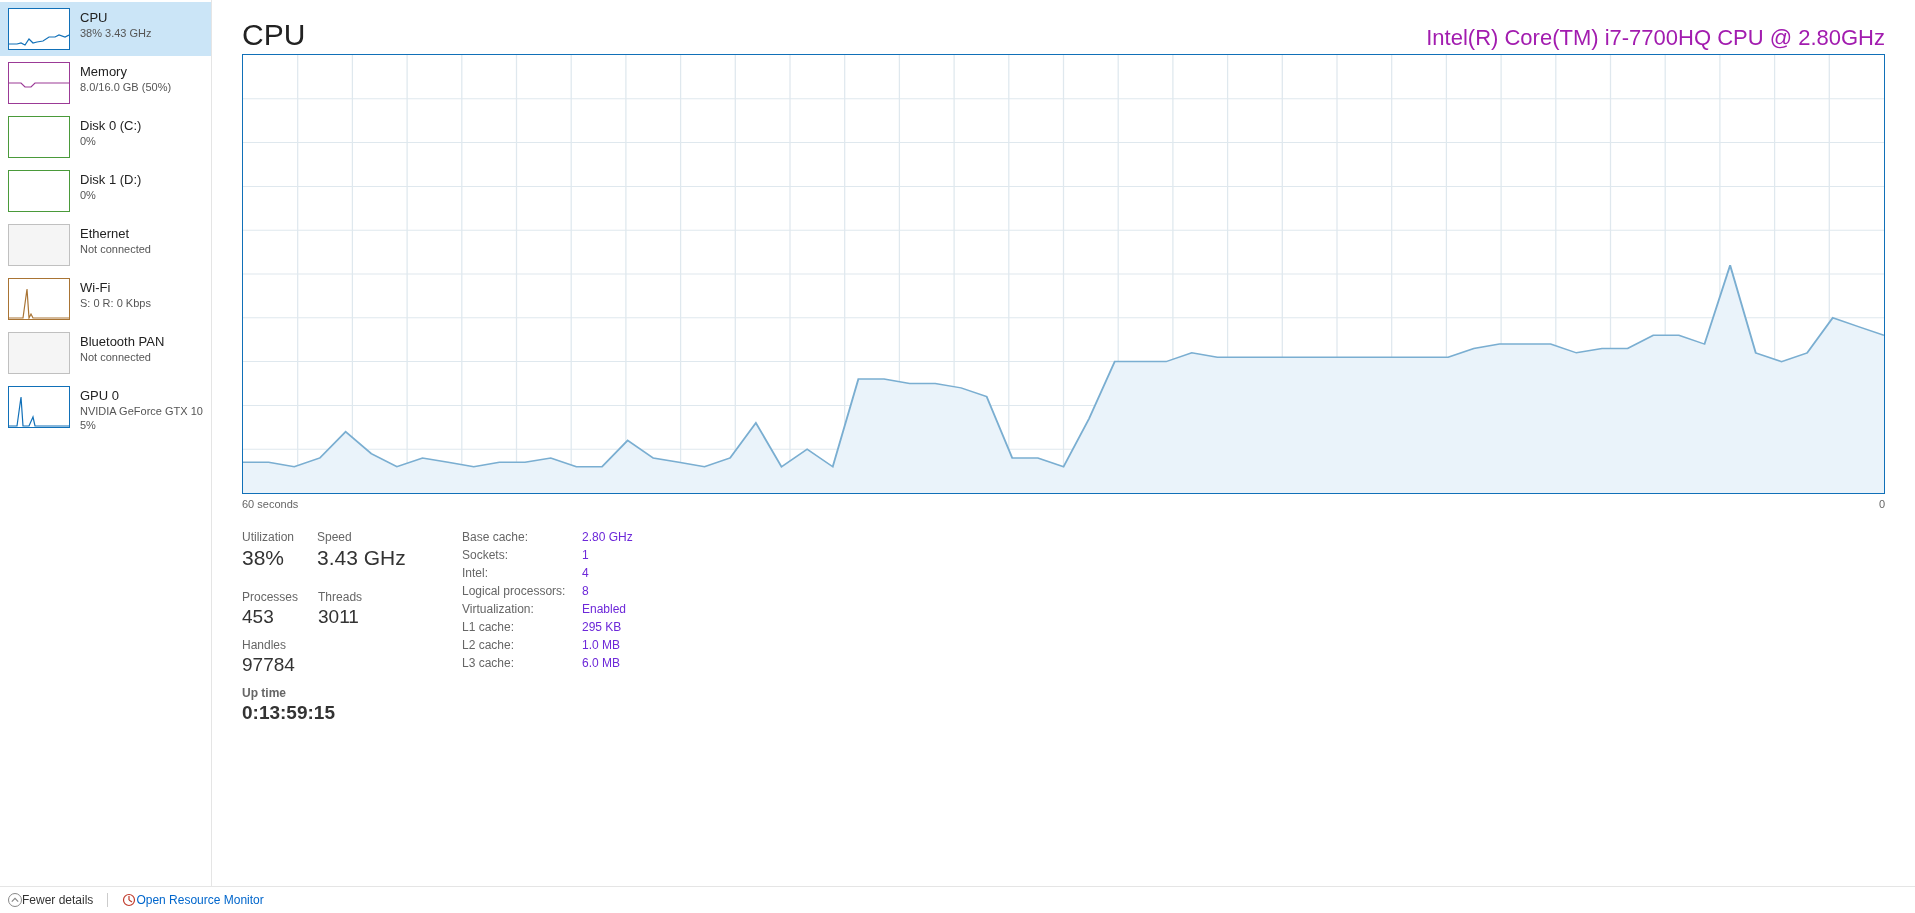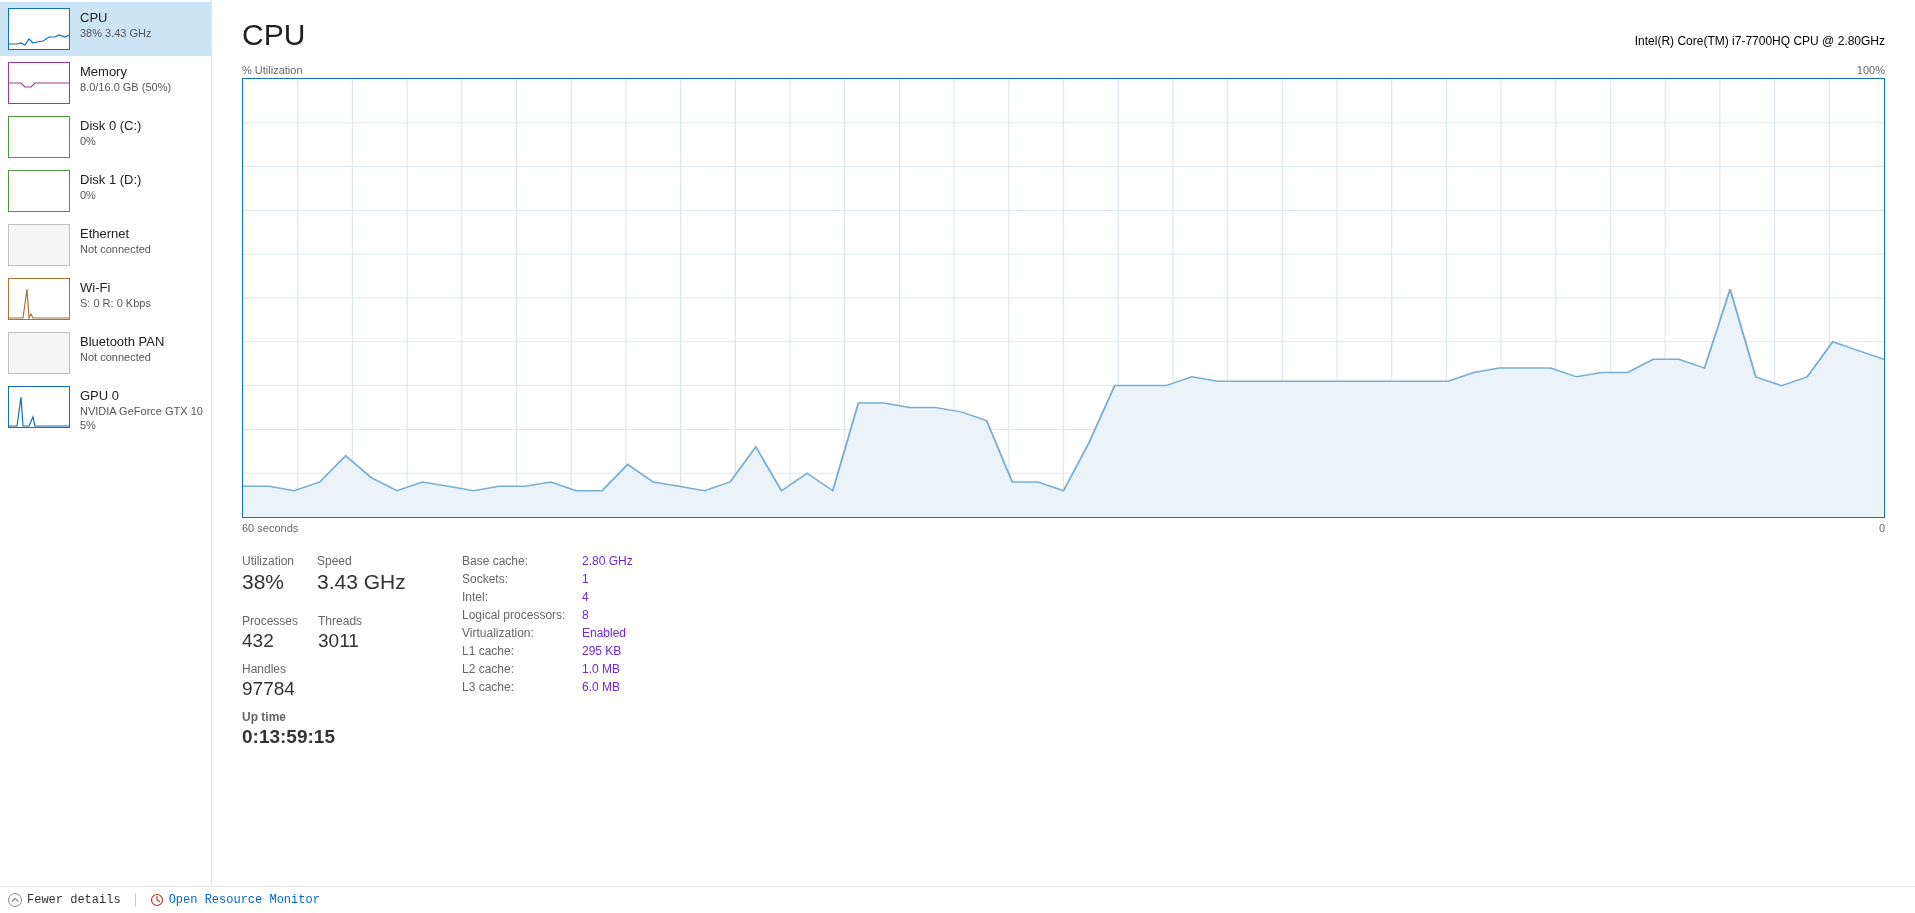--- a/index.html
+++ b/index.html
@@ -68,22 +68,22 @@
     display: flex;
     justify-content: space-between;
     align-items: baseline;
   }
   .page-title {
     font-size: 30px;
     font-weight: 400;
     color: #222;
   }
   .cpu-model {
-    font-size: 12px;
-    color: #000000;
+    font-size: 22px;
+    color: #a21caf;
   }
   .axis-row {
     display: flex;
     justify-content: space-between;
     font-size: 11px;
     color: #666;
     margin-top: 12px;
   }
   .chart-wrap {
     border: 1px solid #1170b8;
@@ -136,24 +136,22 @@
     border-top: 1px solid #e5e5e5;
     padding: 6px 8px;
     display: flex;
     align-items: center;
     gap: 14px;
     font-size: 12px;
   }
   .footer-link {
     display: flex;
     align-items: flex-start;
-    gap: 5px;
     cursor: pointer;
     color: #333;
-    font-family: Liberation Mono, monospace;
   }
   .footer-link.blue { color: #0066cc; }
   .footer-sep { width: 1px; height: 14px; background: #ccc; }
   .icon-circle {
     width: 14px; height: 14px; border: 1px solid #888; border-radius: 50%;
     display: inline-flex; align-items: center; justify-content: center;
     font-size: 9px; color: #888;
   }
   .icon-monitor {
     width: 14px; height: 14px; position: relative;
@@ -248,24 +246,20 @@
     </div>
 
   </div>
 
   <div class="content">
     <div class="header-row">
       <div class="page-title">CPU</div>
       <div class="cpu-model">Intel(R) Core(TM) i7-7700HQ CPU @ 2.80GHz</div>
     </div>
 
-    <div class="axis-row">
-      <span>% Utilization</span>
-      <span>100%</span>
-    </div>
 
     <div class="chart-wrap">
       <svg id="cpu-chart-svg" viewBox="0 0 1300 440" preserveAspectRatio="none">
           <line x1="0" y1="44" x2="1300" y2="44" stroke="#dfe8ee" stroke-width="1"></line>
           <line x1="0" y1="88" x2="1300" y2="88" stroke="#dfe8ee" stroke-width="1"></line>
           <line x1="0" y1="132" x2="1300" y2="132" stroke="#dfe8ee" stroke-width="1"></line>
           <line x1="0" y1="176" x2="1300" y2="176" stroke="#dfe8ee" stroke-width="1"></line>
           <line x1="0" y1="220" x2="1300" y2="220" stroke="#dfe8ee" stroke-width="1"></line>
           <line x1="0" y1="264" x2="1300" y2="264" stroke="#dfe8ee" stroke-width="1"></line>
           <line x1="0" y1="308" x2="1300" y2="308" stroke="#dfe8ee" stroke-width="1"></line>
@@ -316,21 +310,21 @@
           <div class="stat-label">Utilization</div>
           <div class="stat-value-lg">38%</div>
         </div>
         <div class="stat-block">
           <div class="stat-label">Speed</div>
           <div class="stat-value-lg">3.43 GHz</div>
         </div>
         <div style="flex-basis:100%;height:0"></div>
         <div class="stat-block">
           <div class="stat-label">Processes</div>
-          <div class="stat-value-md">432</div>
+          <div class="stat-value-md">453</div>
         </div>
         <div class="stat-block">
           <div class="stat-label">Threads</div>
           <div class="stat-value-md">3011</div>
         </div>
         <div class="stat-block">
           <div class="stat-label">Handles</div>
           <div class="stat-value-md">97784</div>
         </div>
         <div class="stat-block wide">

